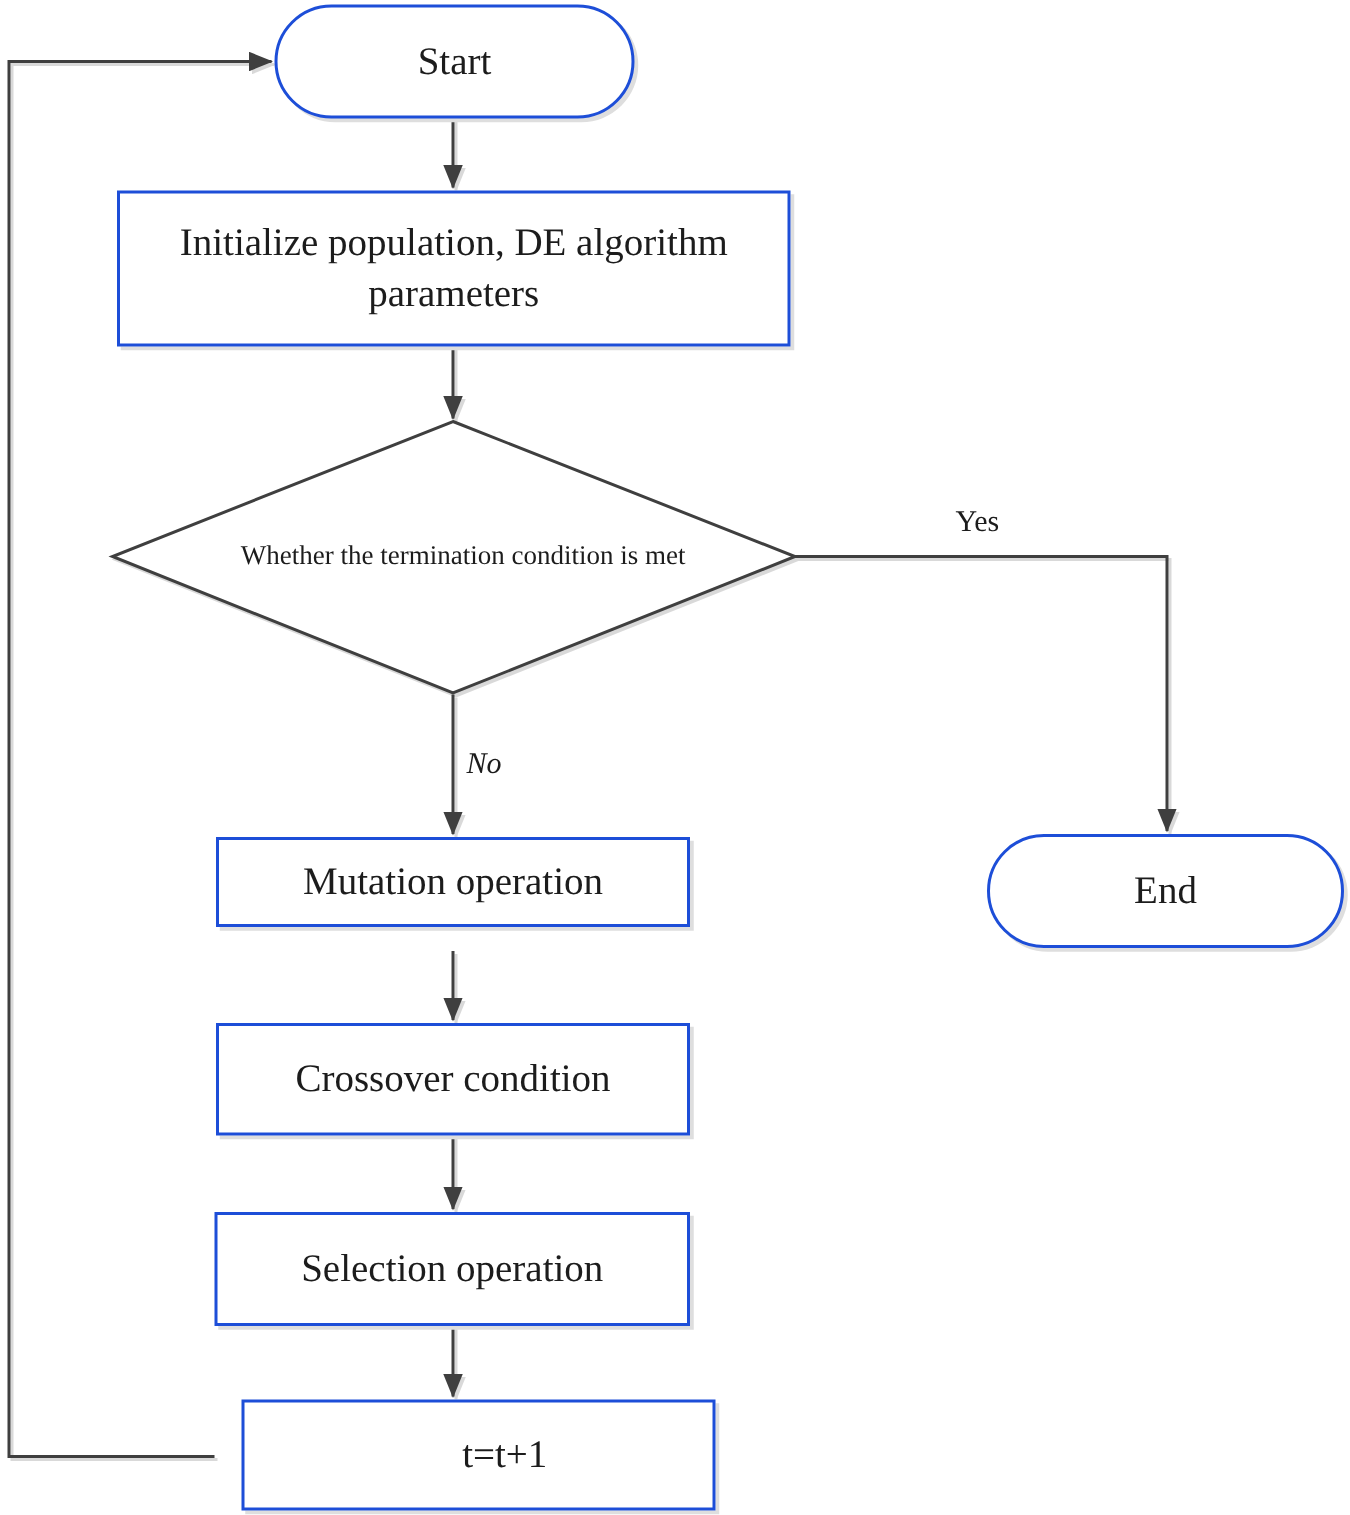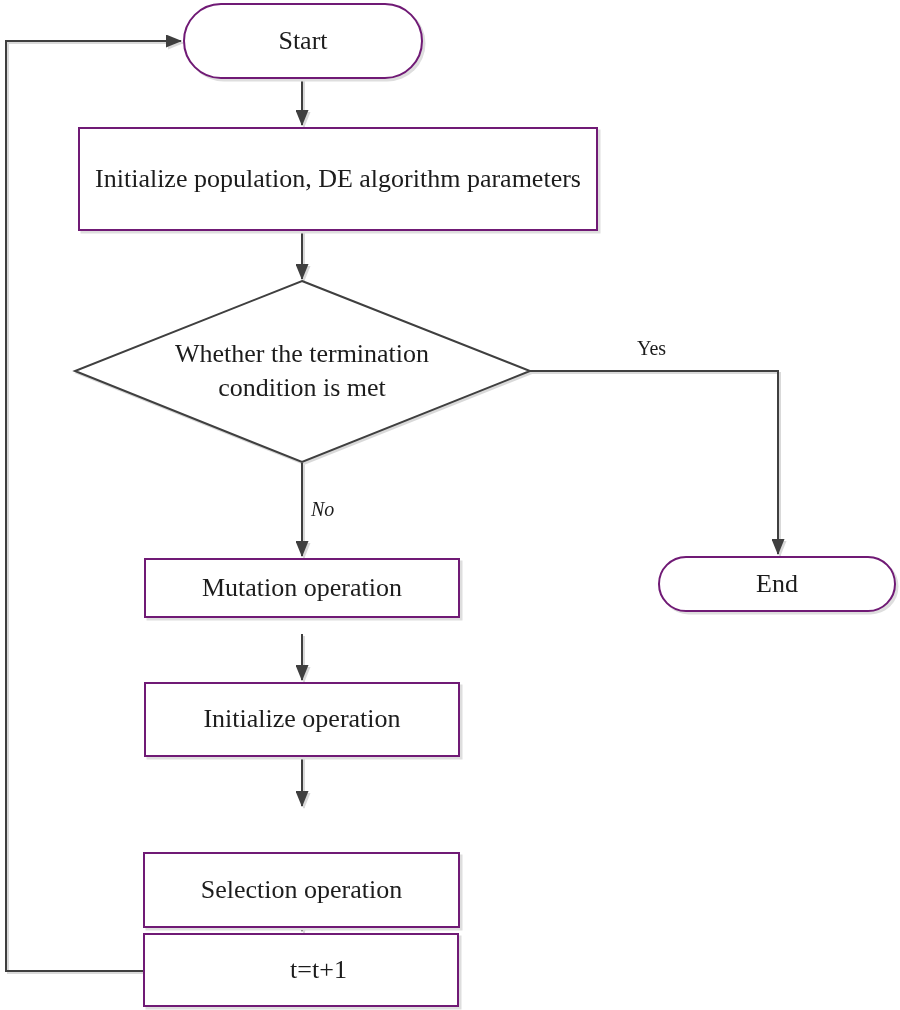--- a/index.html
+++ b/index.html
@@ -20,21 +20,21 @@
     position: absolute;
     left: 0;
     top: 0;
     width: 900px;
     height: 1010px;
     filter: drop-shadow(2.5px 2.5px 0px #d9d9d9);
   }
   .node {
     position: absolute;
     background: #ffffff;
-    border: 2px solid #701a75;
+    border: 2px solid #1d4ed8;
     box-sizing: border-box;
     display: flex;
     align-items: center;
     justify-content: center;
     text-align: center;
     font-size: 26px;
     line-height: 1.32;
     box-shadow: 2.5px 2.5px 0px #dedede;
   }
   .terminator {
@@ -42,21 +42,21 @@
   }
   .diamond-label {
     position: absolute;
     background: transparent;
     border: none;
     box-shadow: none;
     display: flex;
     align-items: center;
     justify-content: flex-end;
     text-align: center;
-    font-size: 26px;
+    font-size: 18px;
     line-height: 1.32;
   }
   .edge-label {
     position: absolute;
     background: transparent;
     font-size: 20px;
     line-height: 1;
     white-space: nowrap;
   }
   .conn {
@@ -98,49 +98,49 @@
 
     <path class="conn" d="M143 971 L6 971 L6 41 L181 41" marker-end="url(#arrow)"></path>
 
     <polygon class="diamond-shape" points="302,281 530,371 302,462 75,371"></polygon>
   </svg>
 
   <div class="node terminator" style="left:183px; top:3px; width:240px; height:76px;">
     <span>Start</span>
   </div>
 
-  <div class="node" style="left:78px; top:127px; width:520px; height:104px; padding:0 14px;">
+  <div class="node" style="left:78px; top:127px; width:449px; height:104px; padding:0 14px;">
     <span>Initialize population, DE algorithm parameters</span>
   </div>
 
   <div class="diamond-label" style="left:147px; top:325px; width:310px; height:92px;">
     <span>Whether the termination condition is met</span>
   </div>
 
   <div class="edge-label" style="left:637px; top:338px;">
     <span>Yes</span>
   </div>
 
   <div class="edge-label" style="left:311px; top:499px;font-style:italic;">
     <span>No</span>
   </div>
 
-  <div class="node terminator" style="left:658px; top:556px; width:238px; height:56px;">
+  <div class="node terminator" style="left:658px; top:556px; width:238px; height:76px;">
     <span>End</span>
   </div>
 
   <div class="node" style="left:144px; top:558px; width:316px; height:60px;">
     <span>Mutation operation</span>
   </div>
 
   <div class="node" style="left:144px; top:682px; width:316px; height:75px;">
-    <span>Initialize operation</span>
+    <span>Crossover condition</span>
   </div>
 
-  <div class="node" style="left:143px; top:852px; width:317px; height:76px;">
+  <div class="node" style="left:143px; top:808px; width:317px; height:76px;">
     <span>Selection operation</span>
   </div>
 
-  <div class="node" style="left:143px; top:933px; width:316px; height:74px;padding-left:35px;">
+  <div class="node" style="left:161px; top:933px; width:316px; height:74px;padding-left:35px;">
     <span>t=t+1</span>
   </div>
 
 </div>
 
 </body></html>

